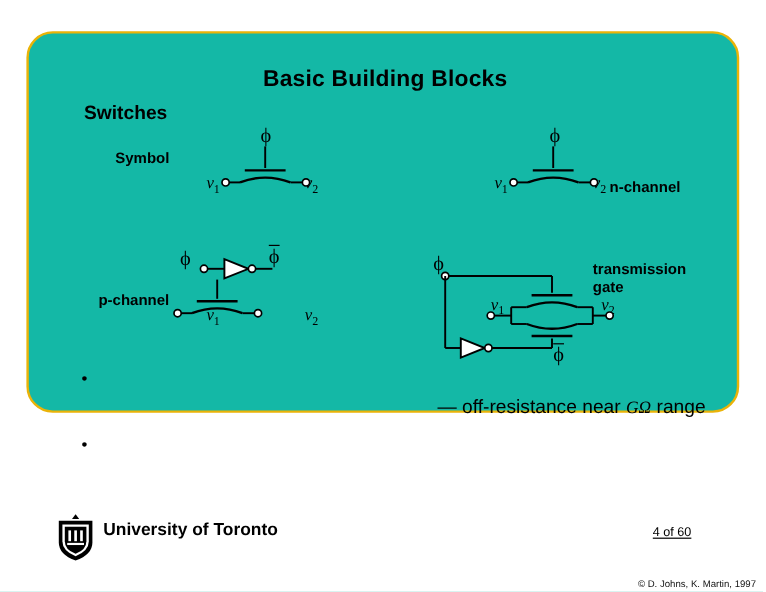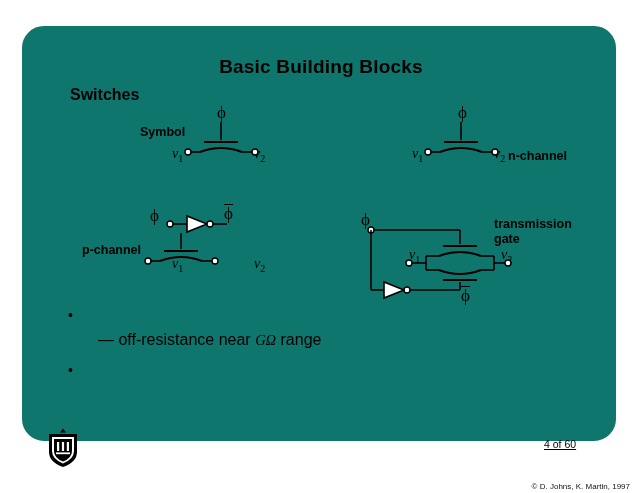--- a/index.html
+++ b/index.html
@@ -1,53 +1,53 @@
 <!DOCTYPE html>
 <html><head>
 <meta charset="utf-8">
 <style>
   html,body{margin:0;padding:0;background:#ffffff;}
   body{width:638px;height:493px;font-family:"Liberation Sans",sans-serif;color:#000;}
   #slide{
-    position:absolute;left:22px;top:26px;width:594px;height:415px;
-    background:#0f766e;border:2px solid #0f766e;border-radius:22px;box-sizing:border-box;
+    position:absolute;left:22px;top:26px;width:594px;height:318px;
+    background:#14b8a6;border:2px solid #eab308;border-radius:22px;box-sizing:border-box;
   }
   .abs{position:absolute;}
   #title{
     left:0;top:28px;width:594px;text-align:center;
     font-size:19px;font-weight:bold;letter-spacing:.2px;
   }
   #switches{left:46px;top:58px;font-size:16px;font-weight:bold;}
   .lbl{font-size:12.5px;font-weight:bold;}
   .vlab{font-size:14px;font-style:italic;font-family:"Liberation Serif",serif;}
   .vsub{font-size:10px;font-style:normal;vertical-align:sub;font-family:"Liberation Serif",serif;}
   .phi{font-size:17px;font-family:"Liberation Serif",serif;}
   .bar{display:inline-block;border-top:1.4px solid #000;padding-top:0px;line-height:1;}
   
   #bullets{left:44px;top:276px;width:520px;}
   .b1{font-size:16.5px;margin:0 0 3px 0;display:flex;align-items:flex-start;}
   .b1 .dot{width:18px;flex:0 0 18px;text-align:left;font-size:14px;line-height:22px;}
   .b1 .txt{line-height:22px;}
-  .b2{font-size:16px;margin:0 0 3px 0;padding-left:30px;line-height:22px;}
+  .b2{font-size:16px;margin:0 0 3px 0;padding-left:30px;line-height:22px;text-align:right;}
   .mono{font-family:"Liberation Serif",serif;font-style:italic;font-size:14.5px;}
   #univ{left:62px;top:406px;font-size:14.5px;font-weight:bold;}
   #pageno{left:520px;top:410px;font-size:10.5px;text-decoration:underline;}
   #copy{left:0px;top:482px;width:630px;text-align:right;font-size:8px;color:#111;}
   #crest{left:22px;top:400px;width:34px;height:40px;}
   svg{overflow:visible;}
 </style>
 </head>
 <body>
 
 <div id="slide">
 
   <div class="abs" id="title">Basic Building Blocks</div>
   <div class="abs" id="switches">Switches</div>
 
-  <div class="abs lbl" style="left:72px;top:97px;margin-left:44px;">Symbol</div>
+  <div class="abs lbl" style="left:72px;top:97px;">Symbol</div>
   <div class="abs phi" style="left:193px;top:75px;">ϕ</div>
   <div class="abs vlab" style="left:148px;top:118px;"><span>v</span><span class="vsub">1</span></div>
   <div class="abs vlab" style="left:230px;top:118px;"><span>v</span><span class="vsub">2</span></div>
 
   <svg class="abs" style="left:140px;top:88px;" width="130" height="55">
 
     <line x1="57" y1="6" x2="57" y2="24" stroke="#000" stroke-width="1.6"></line>
 
     <line x1="40" y1="26" x2="74" y2="26" stroke="#000" stroke-width="2"></line>
 
@@ -166,16 +166,17 @@
   <svg class="abs" id="crest" viewBox="0 0 34 40">
     <path d="M3 6 L31 6 L31 24 Q31 34 17 39 Q3 34 3 24 Z" fill="#000"></path>
     <path d="M6 9 L28 9 L28 23 Q28 31 17 35.5 Q6 31 6 23 Z" fill="#fff"></path>
     <path d="M8 11 L26 11 L26 23 Q26 30 17 33.5 Q8 30 8 23 Z" fill="#000"></path>
     <rect x="11" y="14" width="2.2" height="9" fill="#fff"></rect>
     <rect x="15.9" y="14" width="2.2" height="9" fill="#fff"></rect>
     <rect x="20.8" y="14" width="2.2" height="9" fill="#fff"></rect>
     <rect x="10" y="24.4" width="14" height="1.8" fill="#fff"></rect>
     <path d="M17 0.5 L20 4.5 L14 4.5 Z" fill="#000"></path>
   </svg>
+  <div class="abs" id="univ">University of Toronto</div>
   <div class="abs" id="pageno">4 of 60</div>
 </div>
 
 <div class="abs" id="copy">© D. Johns, K. Martin, 1997</div>
 
 </body></html>

